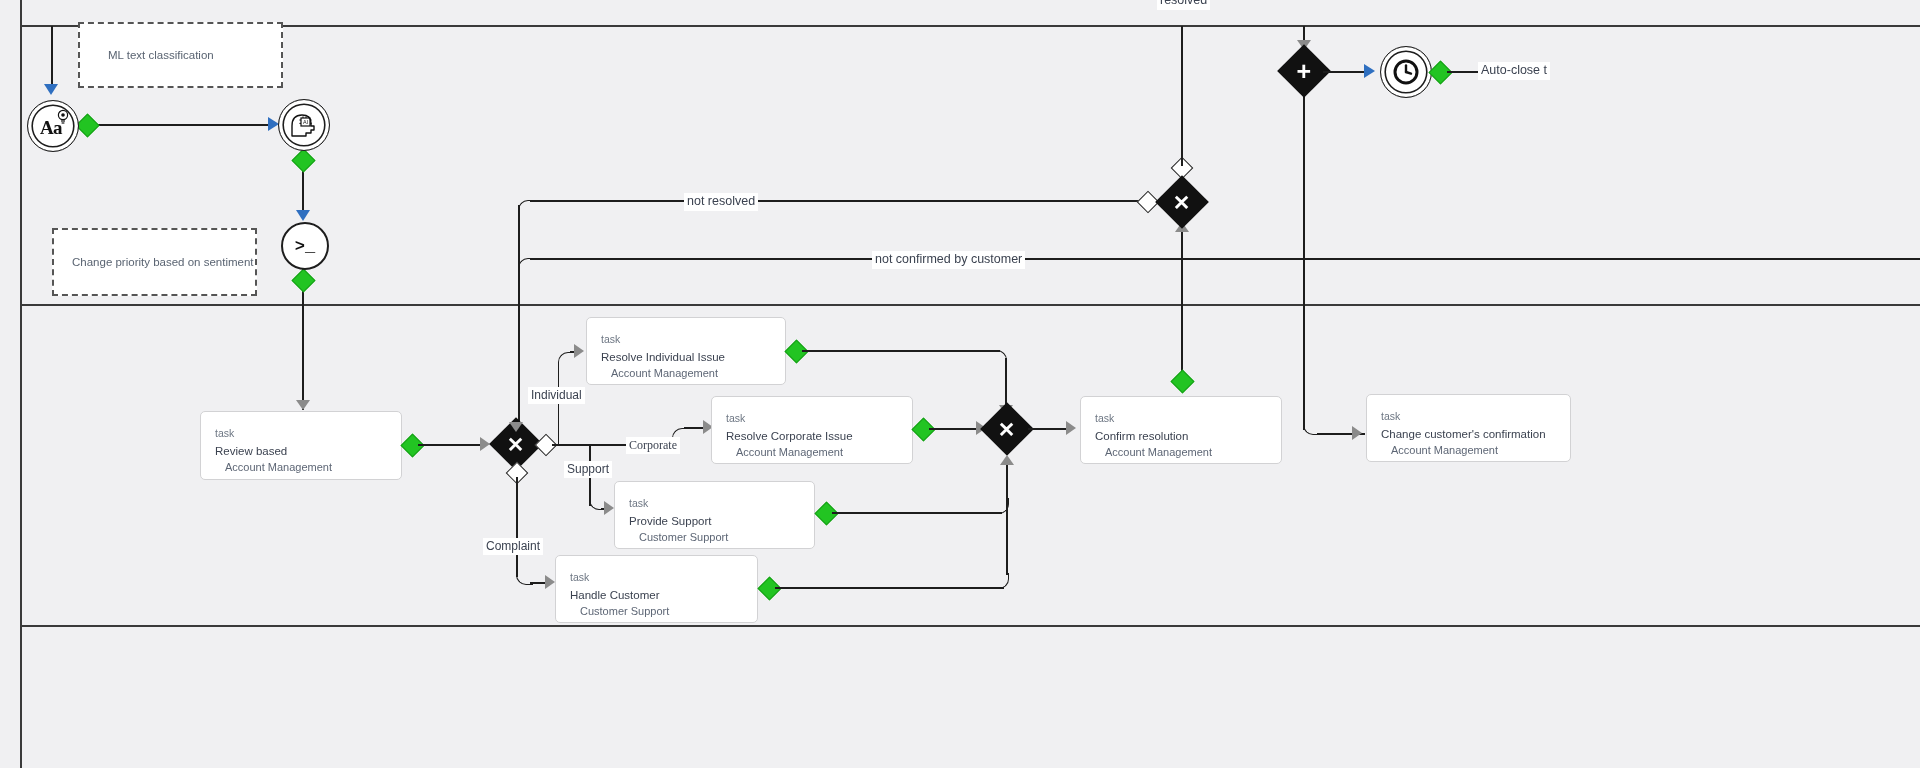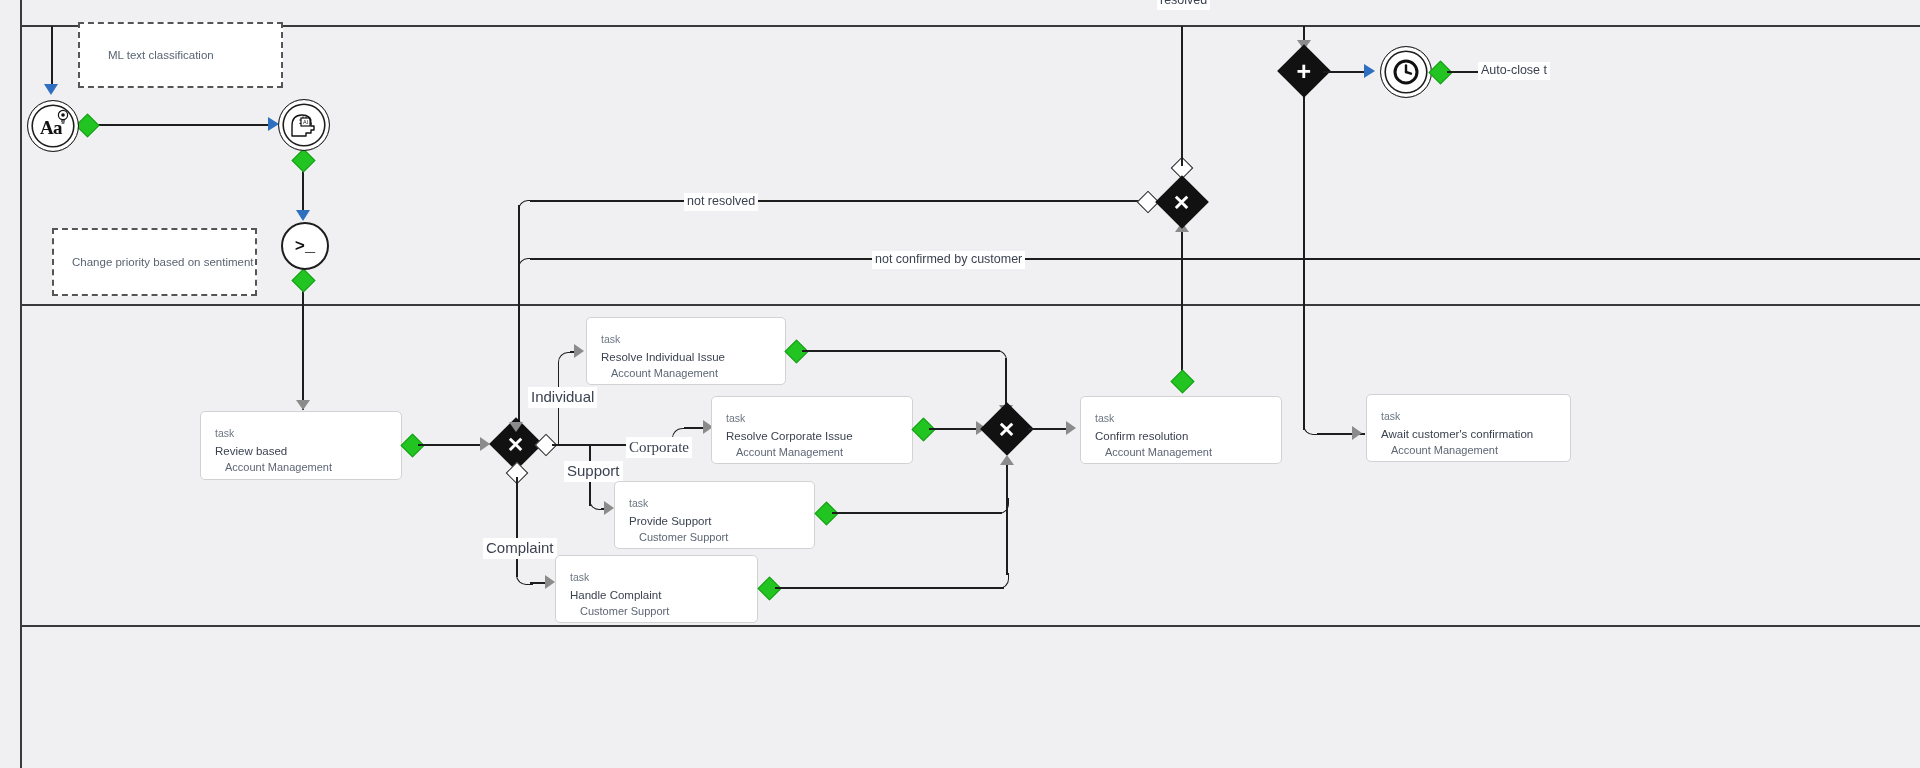--- a/index.html
+++ b/index.html
@@ -213,21 +213,21 @@
     position: absolute;
     background: #ffffff;
     color: #3b4250;
     font-size: 12.5px;
     line-height: 1.25;
     padding: 1px 3px;
     white-space: nowrap;
     font-family: "Liberation Sans", sans-serif;
   }
   .edge-label-lg {
-    font-size: 15px;
+    font-size: 12px;
   }
 </style>
 </head>
 <body>
 
 <div id="canvas">
 
   <div class="pool-left-border"></div>
   <div class="lane-line" style="top:25px;"></div>
   <div class="lane-line" style="top:304px;"></div>
@@ -397,21 +397,21 @@
   </div>
 
   <div class="task-card" style="left:614px; top:481px; width:201px; height:68px;">
     <div class="task-kind">task</div>
     <div class="task-title">Provide Support</div>
     <div class="task-lane">Customer Support</div>
   </div>
 
   <div class="task-card" style="left:555px; top:555px; width:203px; height:68px;">
     <div class="task-kind">task</div>
-    <div class="task-title">Handle Complaint</div>
+    <div class="task-title">Handle Customer</div>
     <div class="task-lane">Customer Support</div>
   </div>
 
   <div class="marker-green" style="left:788px; top:343px;"></div>
   <div class="conn-h" style="left:802px; top:350px; width:198px;"></div>
   <div class="elbow" style="left:992px; top:350px; width:14px; height:14px; border-top-width:1.6px; border-right-width:1.6px; border-top-right-radius:10px;"></div>
   <div class="conn-v" style="left:1005px; top:358px; height:55px;"></div>
   <div class="arrow arrow-down-gray" style="left:999px; top:405px;"></div>
 
   <div class="marker-green" style="left:915px; top:421px;"></div>
@@ -437,17 +437,17 @@
   <div class="arrow arrow-right-gray" style="left:1066px; top:421px;"></div>
 
   <div class="task-card" style="left:1080px; top:396px; width:202px; height:68px;">
     <div class="task-kind">task</div>
     <div class="task-title">Confirm resolution</div>
     <div class="task-lane">Account Management</div>
   </div>
 
   <div class="task-card" style="left:1366px; top:394px; width:205px; height:68px;">
     <div class="task-kind">task</div>
-    <div class="task-title">Await customer's confirmation</div>
+    <div class="task-title">Change customer's confirmation</div>
     <div class="task-lane">Account Management</div>
   </div>
 
 </div>
 
 </body></html>

